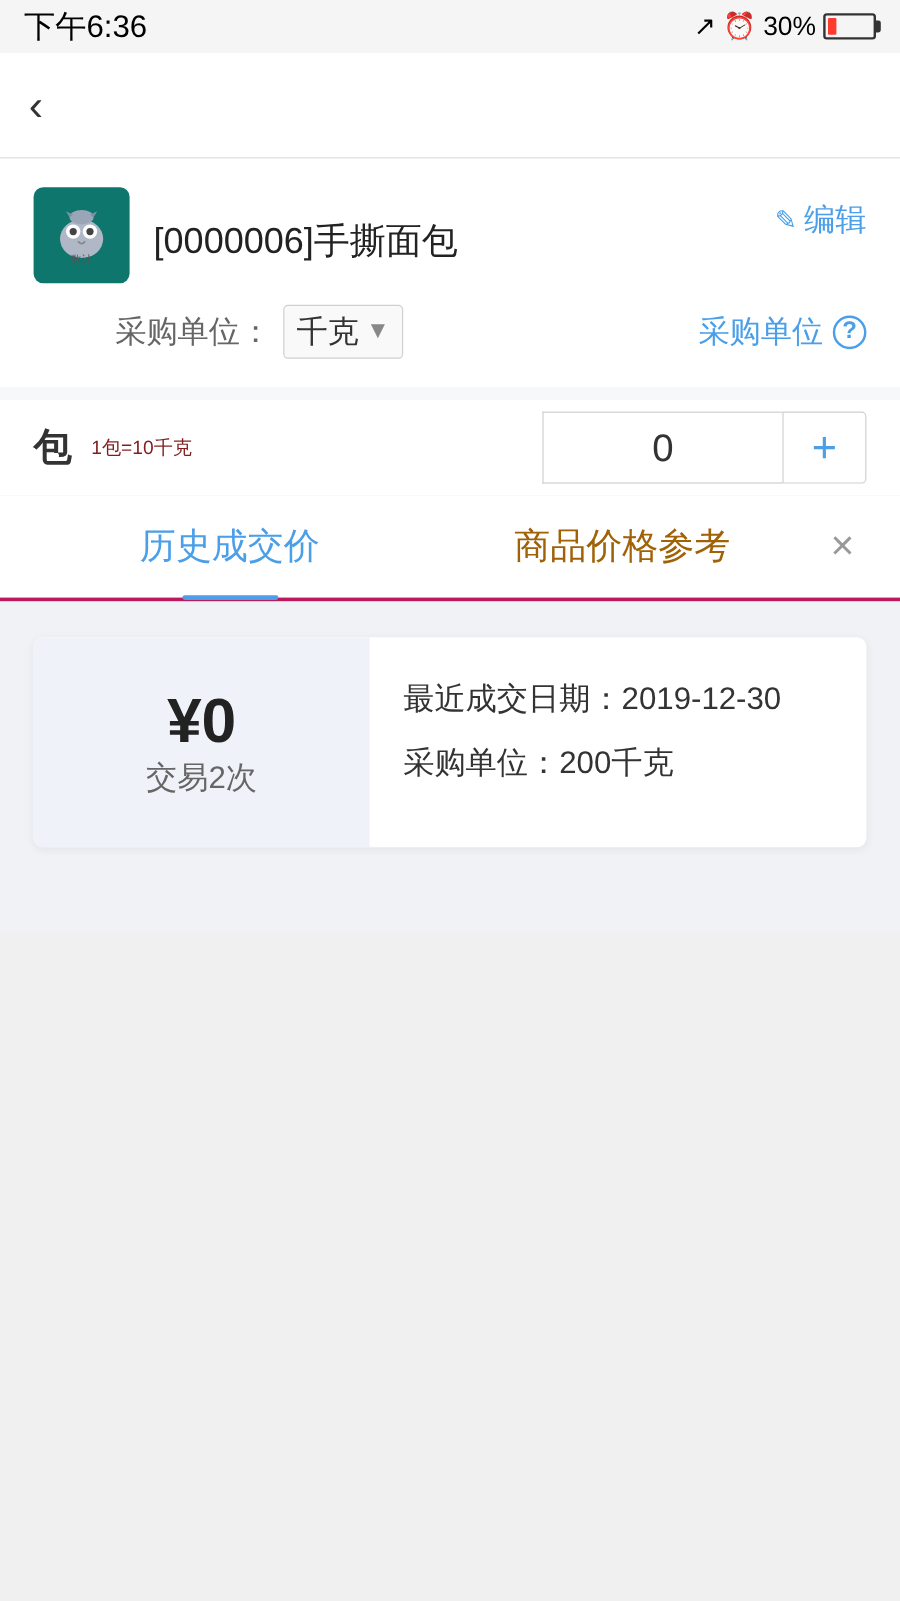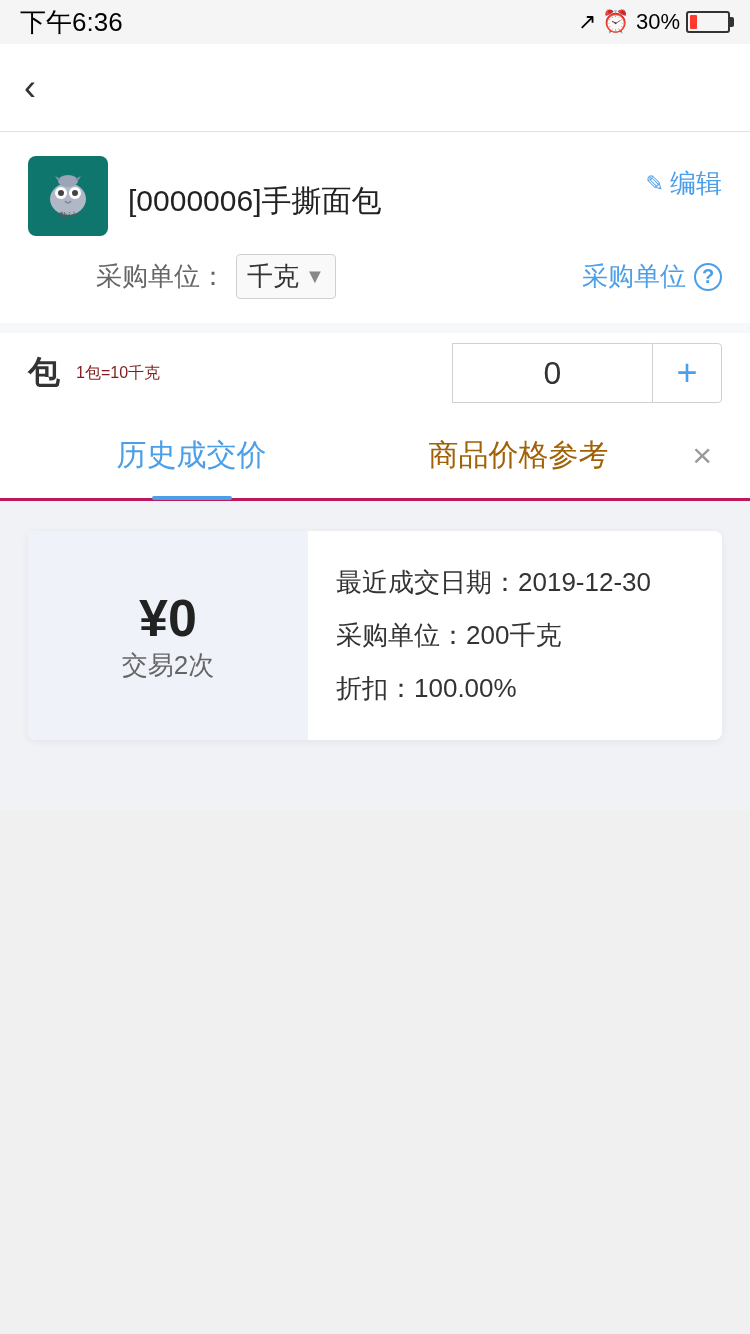--- a/index.html
+++ b/index.html
@@ -423,19 +423,16 @@
         <div class="history-transactions">交易2次</div>
       </div>
 
       <div class="history-details">
         <div class="detail-row">
           <span>最近成交日期：</span><span>2019-12-30</span>
         </div>
         <div class="detail-row">
           <span>采购单位：</span><span>200千克</span>
         </div>
-        <div class="detail-row">
-          <span>折扣：</span><span>100.00%</span>
-        </div>
       </div>
     </div>
   </div>
 </div>
 
 </body></html>

